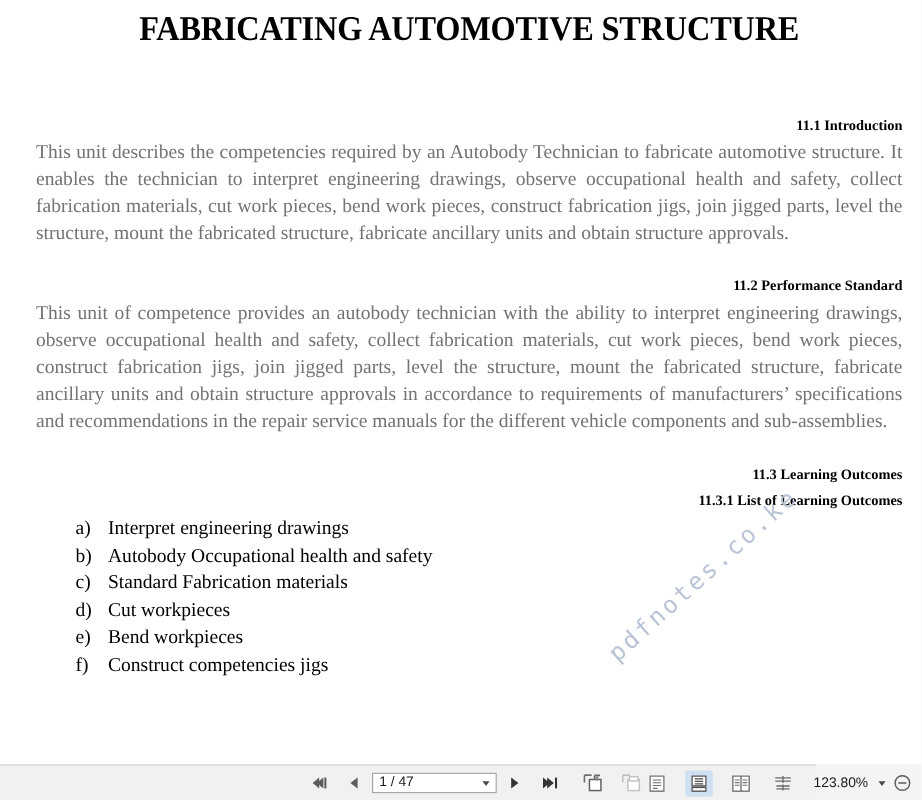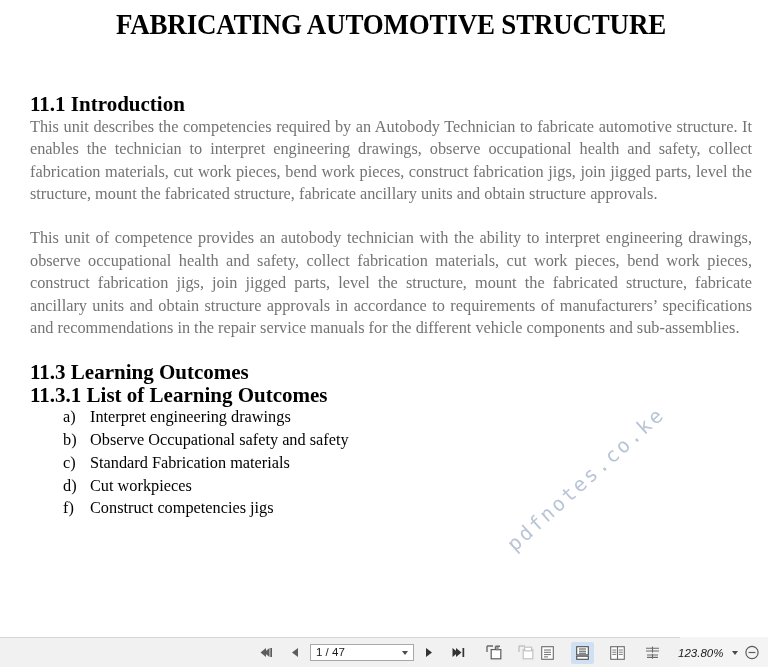--- a/index.html
+++ b/index.html
@@ -51,25 +51,26 @@
     text-align: center;
     color: #000000;
     margin: 0;
     padding-top: 10px;
     transform: scaleX(0.93);
     transform-origin: center top;
     white-space: nowrap;
   }
 
   .sec-head {
-    font-size: 21px;
+    font-size: 12px;
     font-weight: bold;
     color: #000;
     margin: 0;
     line-height: 22.6px;
+    text-align: right;
   }
 
   .para {
     font-size: 16.3px;
     line-height: 22.6px;
     text-align: justify;
     text-justify: inter-word;
     color: #737373;
     margin: 0;
     hyphens: none;
@@ -231,39 +232,43 @@
 
       <h1 class="doc-title">FABRICATING AUTOMOTIVE STRUCTURE</h1>
 
       <div class="spacer-lg"></div>
 
       <h2 class="sec-head">11.1 Introduction</h2>
       <p class="para">This unit describes the competencies required by an Autobody Technician to fabricate automotive structure. It enables the technician to interpret engineering drawings, observe occupational health and safety, collect fabrication materials, cut work pieces, bend work pieces, construct fabrication jigs, join jigged parts, level the structure, mount the fabricated structure, fabricate ancillary units and obtain structure approvals.</p>
 
       <div class="spacer-md"></div>
 
+      <h2 class="sec-head">11.2 Performance Standard</h2>
       <p class="para">This unit of competence provides an  autobody technician with the ability to interpret engineering drawings, observe occupational health and safety, collect fabrication materials, cut work pieces, bend work pieces, construct fabrication jigs, join jigged parts, level the structure, mount the fabricated structure, fabricate ancillary units and obtain structure approvals in accordance to requirements of manufacturers’ specifications and recommendations in the repair service manuals for the different vehicle components and sub-assemblies.</p>
 
       <div class="spacer-md"></div>
 
       <h2 class="sec-head">11.3 Learning Outcomes</h2>
       <h3 class="sec-head">11.3.1 List of Learning Outcomes</h3>
 
       <ul class="outcome-list">
         <li class="outcome-item">
           <span class="outcome-marker">a)</span><span>Interpret engineering drawings</span>
         </li>
         <li class="outcome-item">
-          <span class="outcome-marker">b)</span><span>Observe Occupational safety and safety</span>
+          <span class="outcome-marker">b)</span><span>Autobody Occupational health and safety</span>
         </li>
         <li class="outcome-item">
           <span class="outcome-marker">c)</span><span>Standard Fabrication materials</span>
         </li>
         <li class="outcome-item">
           <span class="outcome-marker">d)</span><span>Cut workpieces</span>
+        </li>
+        <li class="outcome-item">
+          <span class="outcome-marker">e)</span><span>Bend workpieces</span>
         </li>
         <li class="outcome-item">
           <span class="outcome-marker">f)</span><span>Construct competencies jigs</span>
         </li>
       </ul>
 
     </div>
 
     <div class="watermark">
       <div class="watermark-text">pdfnotes.co.ke</div>
@@ -329,21 +334,21 @@
       <div class="tb-btn">
         <svg width="17" height="15" viewBox="0 0 17 15" aria-hidden="true">
           <path d="M1 1 h6 M1 1 v6" stroke="#c2c2c2" stroke-width="1.4" fill="none"></path>
           <rect x="5.2" y="4.6" width="9.6" height="9.2" fill="#ffffff" stroke="#c2c2c2" stroke-width="1.2"></rect>
           <rect x="6.6" y="2.2" width="7" height="3.6" fill="#ffffff" stroke="#c2c2c2" stroke-width="1.2"></rect>
         </svg>
       </div>
 
     </div>
 
-    <div class="tb-group" style="margin-left:auto; padding-right:0px;font-style:italic;">
+    <div class="tb-group" style="margin-left:auto; padding-right:0px;">
 
       <div class="view-btn">
         <svg width="13" height="14" viewBox="0 0 13 14" aria-hidden="true">
           <rect x="0.7" y="0.7" width="11.6" height="12.6" fill="#ffffff" stroke="#6b6b6b" stroke-width="1.1"></rect>
           <path d="M3 4 h7 M3 6.3 h7 M3 8.6 h7 M3 10.9 h4" stroke="#6b6b6b" stroke-width="1"></path>
         </svg>
       </div>
 
       <div class="tb-gap-c"></div>
 

